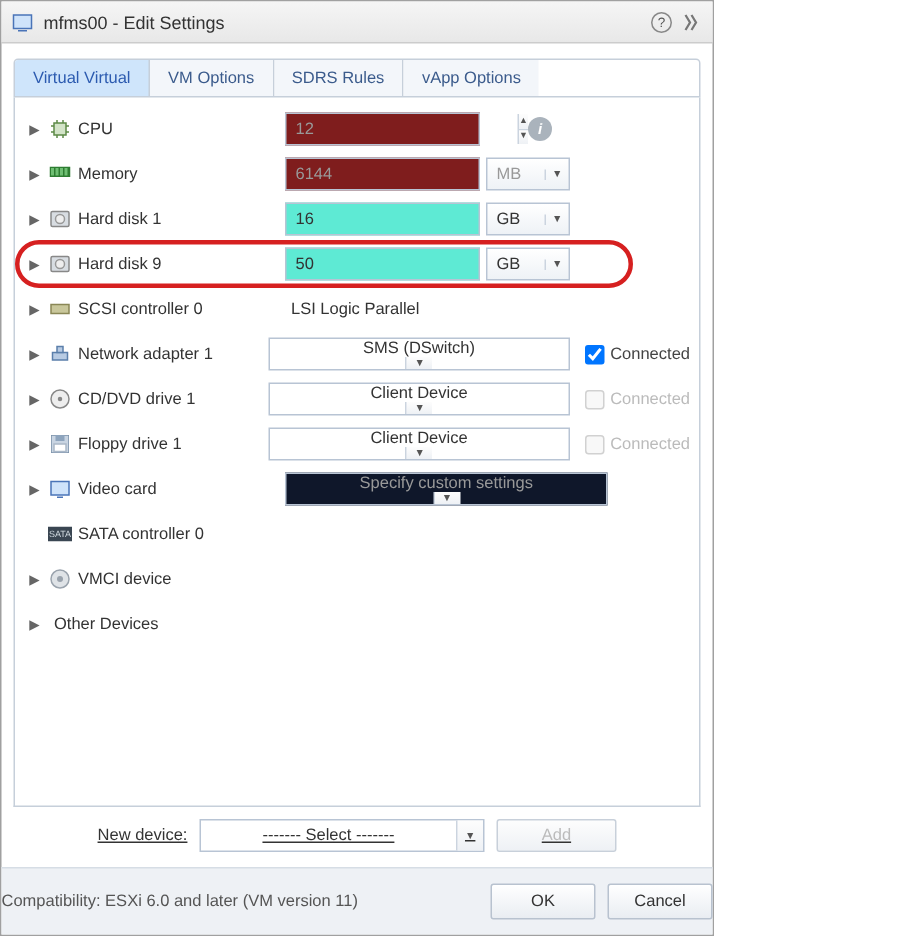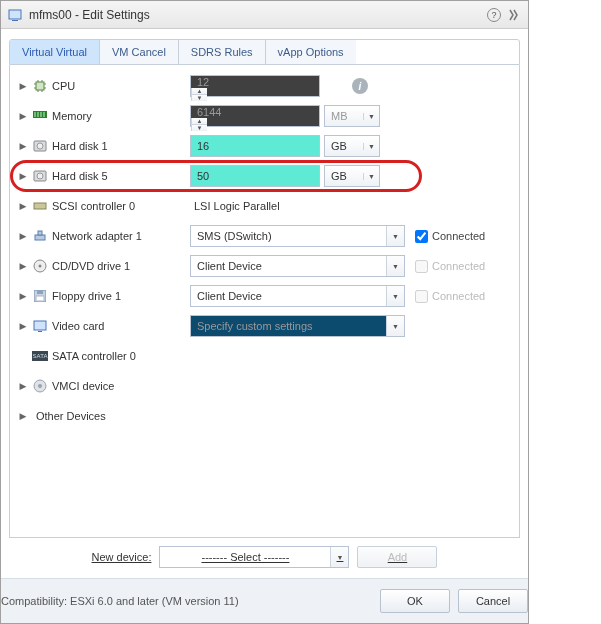--- a/index.html
+++ b/index.html
@@ -5,21 +5,21 @@
   * { box-sizing: border-box; }
   body {
     margin: 0;
     font-family: Arial, Helvetica, sans-serif;
     font-size: 11px;
     color: #333;
     background: #fff;
     width: 601px;
   }
   .dialog {
-    width: 529px;
+    width: 476px;
     height: 624px;
     border: 1px solid #a0a0a0;
     display: flex;
     flex-direction: column;
     background: #fff;
   }
   .titlebar {
     height: 28px;
     background: linear-gradient(#f5f5f5,#e8e8e8);
     border-bottom: 1px solid #ccc;
@@ -95,44 +95,44 @@
   .dev-icon {
     width:16px;height:14px;display:flex;align-items:center;justify-content:center;
   }
   .dev-label { color:#333; }
   .field-num {
     width:130px;height:22px;
     border:1px solid #b8c4d4;
     display:flex;align-items:stretch;
     background:#5eead4;
   }
-  .field-num.disabled { background:#404040;flex-direction:column; }
+  .field-num.disabled { background:#7f1d1d; }
   .field-num input {
     flex:1;border:none;background:transparent;padding:0 6px;font-size:11px;color:#333;outline:none;
   }
   .field-num.disabled input{ color:#999; }
   .spin { width:16px;display:flex;flex-direction:column;border-left:1px solid #cbd4df; }
   .spin div{flex:1;display:flex;align-items:center;justify-content:center;font-size:6px;color:#555;background:linear-gradient(#fdfdfd,#eef1f5);}
   .spin div:first-child{border-bottom:1px solid #cbd4df;}
   .unit-dd {
     width:56px;height:22px;border:1px solid #b8c4d4;display:flex;align-items:center;background:linear-gradient(#fff,#eef2f6);
   }
   .unit-dd.disabled{color:#999;justify-content:space-between;}
   .unit-dd .val{flex:1;padding:0 6px;font-size:11px;}
   .unit-dd .arrow{width:16px;border-left:1px solid #cbd4df;display:flex;align-items:center;justify-content:center;font-size:7px;color:#555;}
   .info-icon {
     width:16px;height:16px;border-radius:50%;background:#aab3bc;color:#fff;display:flex;align-items:center;justify-content:center;font-style:italic;font-weight:bold;font-size:10px;margin-left:6px;
   }
   .field-select {
     height:22px;border:1px solid #b8c4d4;display:flex;align-items:center;background:#fff;
   }
-  .field-select.disabled{background:#0c4a6e;color:#999;}
+  .field-select.disabled{background:#0f172a;color:#999;}
   .field-select .val{flex:1;padding:0 6px;font-size:11px;}
   .field-select .arrow{width:18px;border-left:1px solid #cbd4df;display:flex;align-items:center;justify-content:center;font-size:7px;color:#555;background:linear-gradient(#fdfdfd,#eef1f5);height:100%;}
-  .w215{width:215px;}
+  .w215{width:215px;flex-direction:column;}
   .w130{width:130px;}
   .plain-text{color:#333;padding-left:4px;}
   .chk{display:flex;align-items:center;gap:4px;margin-left:6px;color:#444;}
   .chk input{margin:0;}
   .chk.disabled{color:#bbb;}
   .highlight-box {
     position:absolute;
     border:3px solid #d62020;
     border-radius:16px;
     pointer-events:none;
@@ -182,21 +182,21 @@
             <path d="M2 2 L5 7 L2 12 M6 2 L9 7 L6 12" stroke="#777" stroke-width="1.5" fill="none"></path>
           </svg>
       </span>
     </div>
   </div>
 
   <div class="content rel">
 
     <div class="tabs">
       <div class="tab active">Virtual Virtual</div>
-      <div class="tab">VM Cancel</div>
+      <div class="tab">VM Options</div>
       <div class="tab">SDRS Rules</div>
       <div class="tab">vApp Options</div>
     </div>
 
     <div class="hw-list rel">
 
       <div class="row">
         <div class="row-label">
           <span class="expander">▶</span>
           <span class="dev-icon">
@@ -271,21 +271,21 @@
 
       <div class="row">
         <div class="row-label">
           <span class="expander">▶</span>
           <span class="dev-icon">
               <svg width="14" height="12">
                 <rect x="1" y="1" width="12" height="10" rx="1" fill="#d8dde2" stroke="#888"></rect>
                 <circle cx="7" cy="6" r="3" fill="#eee" stroke="#999"></circle>
               </svg>
             </span>
-          <span class="dev-label">Hard disk 5</span>
+          <span class="dev-label">Hard disk 9</span>
         </div>
         <div class="field-num w130">
           <input value="50" style="">
           <div class="spin">
               <div>▲</div>
               <div>▼</div>
             </div>
         </div>
         <div class="unit-dd">
           <span class="val">GB</span>

